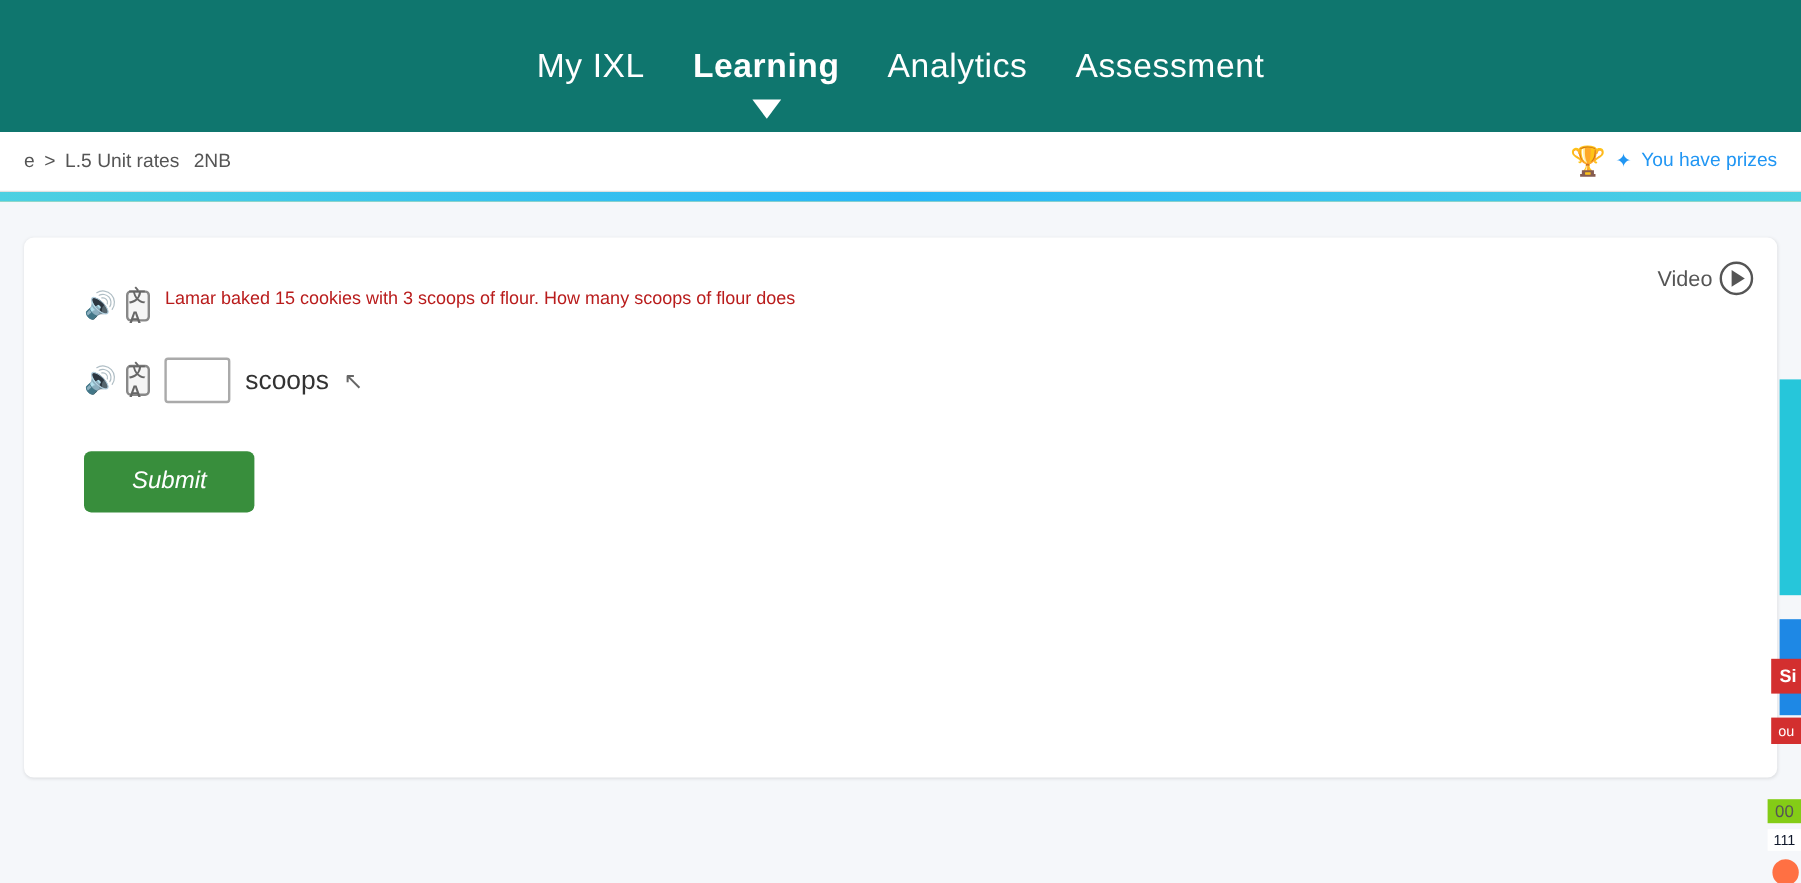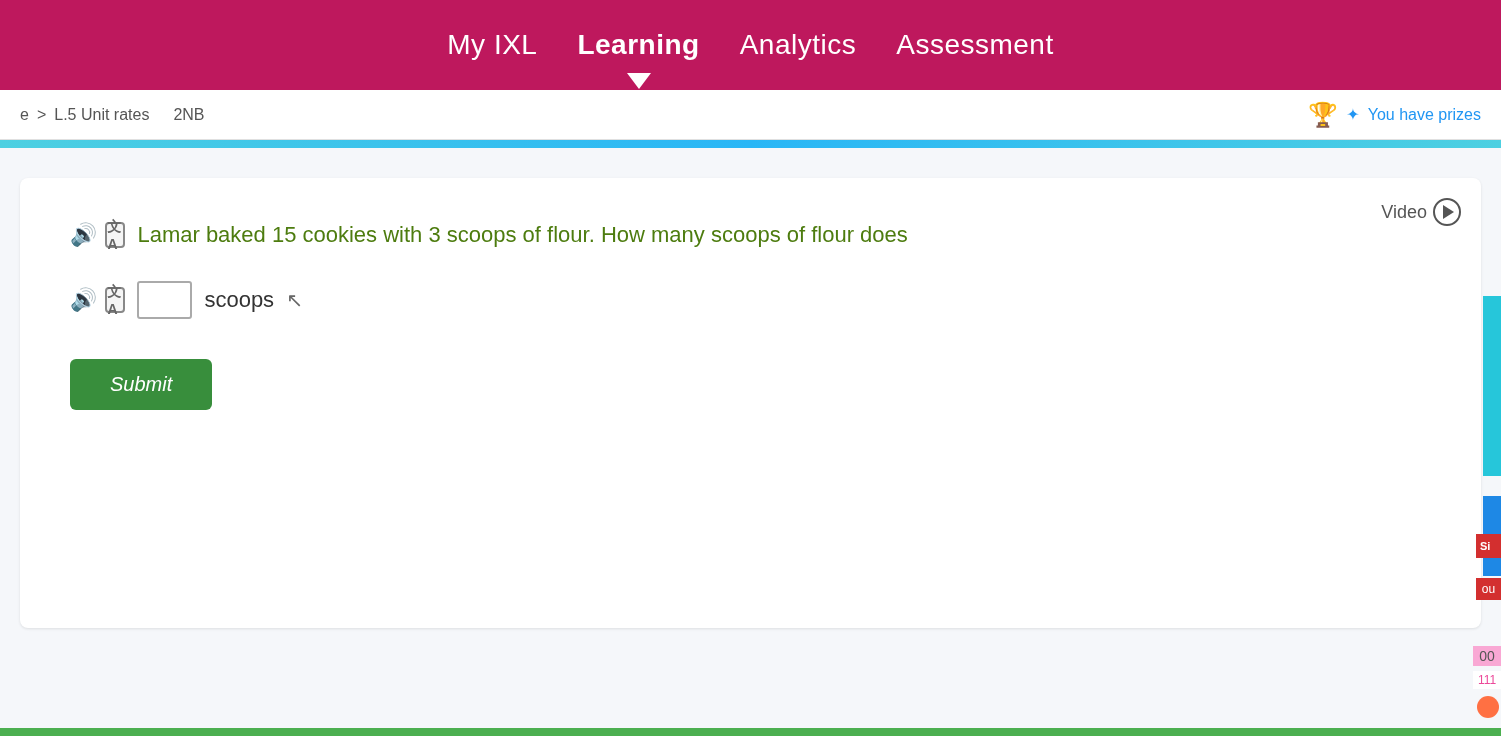--- a/index.html
+++ b/index.html
@@ -1,21 +1,21 @@
 <!DOCTYPE html>
 <html><head>
   <meta charset="utf-8">
   <style>
     * { margin: 0; padding: 0; box-sizing: border-box; }
     body { font-family: Arial, sans-serif; background: #4caf50; width: 1501px; height: 736px; overflow: hidden; position: relative; }
 
     
     .top-nav {
-      background: #be185d;
-      height: 90px;
+      background: #0f766e;
+      height: 110px;
       display: flex;
       align-items: center;
       justify-content: center;
       position: relative;
     }
     .nav-item {
       color: white;
       font-size: 28px;
       font-weight: 400;
       cursor: pointer;
@@ -164,22 +164,22 @@
       display: flex;
       align-items: center;
       justify-content: center;
       font-size: 14px;
       color: #666;
       cursor: pointer;
       background: #f5f5f5;
       font-weight: bold;
     }
     .question-text {
-      font-size: 22px;
-      color: #4d7c0f;
+      font-size: 15px;
+      color: #b91c1c;
       line-height: 1.5;
     }
 
     
     .answer-row {
       display: flex;
       align-items: center;
       gap: 12px;
       margin-bottom: 40px;
       margin-left: 0;
@@ -247,45 +247,45 @@
       background: #1e88e5;
     }
     .score-00 {
       position: absolute;
       right: 0;
       top: 350px;
       width: 28px;
       color: #555;
       font-size: 14px;
       text-align: center;
-      background: #f9a8d4;
+      background: #84cc16;
       padding: 2px;
     }
     .score-hr {
       position: absolute;
       right: 0;
       top: 375px;
       width: 28px;
-      color: #ec4899;
+      color: #0f172a;
       font-size: 12px;
       text-align: center;
       background: white;
       padding: 2px;
     }
     .red-si {
       position: absolute;
       right: 0;
       bottom: 170px;
       background: #d32f2f;
       color: white;
-      font-size: 11px;
+      font-size: 15px;
       font-weight: bold;
       padding: 6px 4px;
       min-width: 25px;
-      text-align: left;
+      text-align: right;
     }
     .red-ou {
       position: absolute;
       right: 0;
       bottom: 128px;
       background: #d32f2f;
       color: white;
       font-size: 12px;
       padding: 4px;
       text-align: center;
@@ -309,21 +309,21 @@
   <span class="nav-item active">Learning</span>
   <span class="nav-item">Analytics</span>
   <span class="nav-item">Assessment</span>
 </nav>
 
 <div class="breadcrumb-bar">
   <div class="breadcrumb-text">
     <span style="color:#555; cursor:pointer;">e</span>
     <span class="breadcrumb-arrow">&gt;</span>
     <span style="cursor:pointer;">L.5 Unit rates</span>
-    <span style="margin-left:16px;">2NB</span>
+    <span style="margin-left:4px;">2NB</span>
   </div>
   <div class="prizes-area">
     <span class="trophy-icon">🏆</span>
     <span class="star-icon">✦</span>
     <span>You have prizes</span>
   </div>
 </div>
 
 <div class="blue-divider"></div>
 

